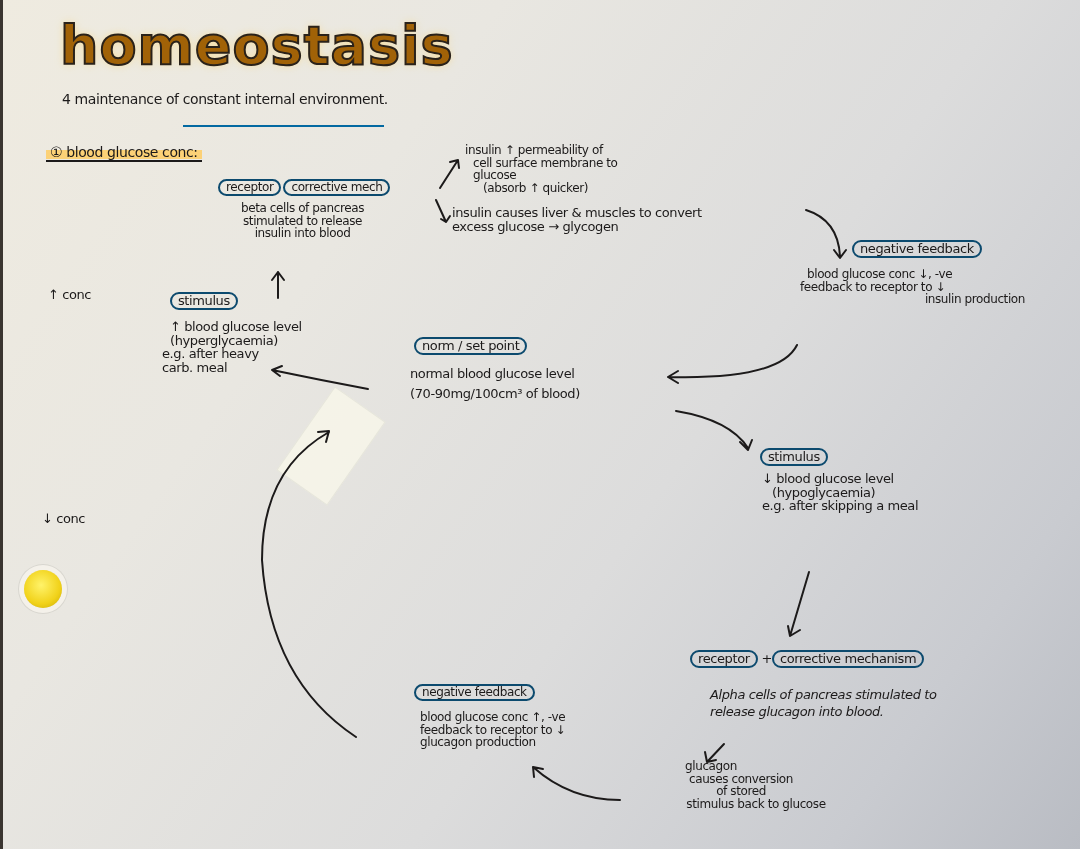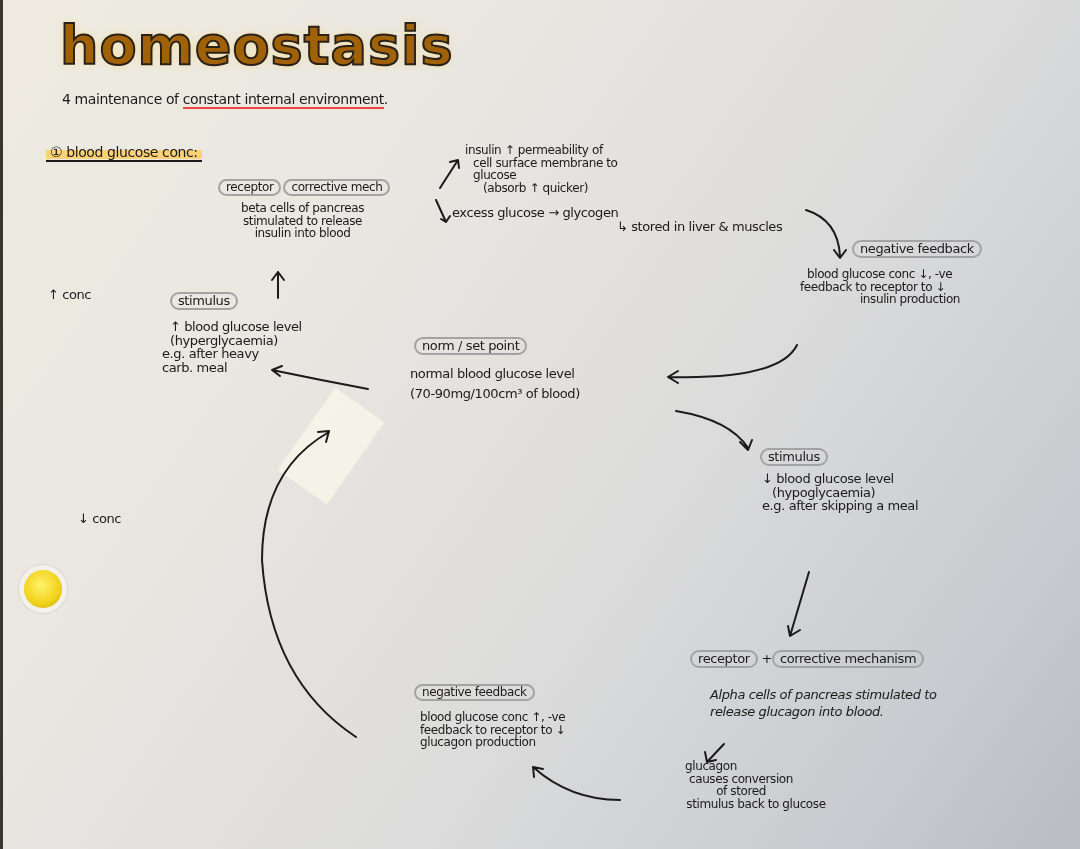--- a/index.html
+++ b/index.html
@@ -12,28 +12,28 @@
   .left-edge { position:absolute; left:0; top:0; width:3px; height:849px; background:#3a3530; }
   .note { position:absolute; font-family: "DejaVu Sans", sans-serif; color:#1c1a1a; line-height:1.05; letter-spacing:-0.4px; }
   .title {
     position:absolute; left:60px; top:14px;
     font-family: "DejaVu Sans", sans-serif; font-size:54px; font-weight:bold;
     color:#a16207; letter-spacing:1px;
     -webkit-text-stroke: 2px #2a221a;
     text-shadow: 0 0 8px rgba(255,214,110,0.6);
   }
   .subtitle { left:62px; top:92px; font-size:14px; }
-  .subtitle u { text-decoration:none; border-bottom:2px solid #ef4444; padding-bottom:0; }
+  .subtitle u { text-decoration:none; border-bottom:2px solid #0369a1; padding-bottom:18px; }
   .section {
     left:46px; top:145px; font-size:14px;
     background: linear-gradient(180deg, rgba(255,210,110,0) 35%, rgba(255,205,100,0.85) 35%, rgba(255,205,100,0.85) 95%, rgba(255,210,110,0) 95%);
     padding:0 4px; border-bottom:2px solid #1c1a1a;
   }
   .box {
-    display:inline-block; border:2px solid #a3a3a3; border-radius:9px; padding:0 6px; line-height:1.1;
+    display:inline-block; border:2px solid #0c4a6e; border-radius:9px; padding:0 6px; line-height:1.1;
   }
   .sm { font-size:12px; }
   .md { font-size:13px; }
   svg.arrows { position:absolute; left:0; top:0; width:1080px; height:849px; pointer-events:none; }
   .tape {
     position:absolute; left:300px; top:395px; width:60px; height:100px;
     background: rgba(250,248,235,0.75); transform: rotate(35deg);
     border:1px solid rgba(220,220,210,0.6);
   }
   .hole {
@@ -50,49 +50,49 @@
 <div class="title">homeostasis</div>
 
 <div class="note subtitle">
   <span>4 maintenance of</span>
   <u>constant internal environment</u><span>.</span>
 </div>
 
 <div class="note section">① blood glucose conc:</div>
 
 <div class="note md" style="left:48px;top:288px;">↑ conc</div>
-<div class="note md" style="left:42px;top:512px;margin-left:36px;">↓ conc</div>
+<div class="note md" style="left:42px;top:512px;">↓ conc</div>
 
 <div class="note sm" style="left:218px;top:179px;">
   <span class="box">receptor</span><span class="box" style="margin-left:2px;">corrective mech</span>
 </div>
 <div class="note sm" style="left:215px;top:202px;text-align:center;width:175px;">
   <div>beta cells of pancreas</div>
   <div>stimulated to release</div>
   <div>insulin into blood</div>
 </div>
 
 <div class="note sm" style="left:465px;top:144px;">
   <div>insulin ↑ permeability of</div>
   <div style="padding-left:8px">cell surface membrane to</div>
   <div style="padding-left:8px">glucose</div>
   <div style="padding-left:18px">(absorb ↑ quicker)</div>
 </div>
 <div class="note md" style="left:452px;top:206px;">
+  <div>insulin causes liver &amp; muscles to convert</div>
   <div>excess glucose → glycogen</div>
-  <div style="padding-left:165px">↳ stored in liver &amp; muscles</div>
 </div>
 
 <div class="note md" style="left:852px;top:240px;">
   <span class="box">negative feedback</span>
 </div>
 <div class="note sm" style="left:795px;top:268px;text-align:right;width:230px;">
   <div style="text-align:left;padding-left:12px">blood glucose conc ↓, -ve</div>
   <div style="text-align:left;padding-left:5px">feedback to receptor to ↓</div>
-  <div style="text-align:center">insulin production</div>
+  <div style="text-align:right">insulin production</div>
 </div>
 
 <div class="note md" style="left:170px;top:292px;">
   <span class="box">stimulus</span>
 </div>
 <div class="note md" style="left:170px;top:320px;">
   <div>↑ blood glucose level</div>
   <div>(hyperglycaemia)</div>
   <div style="margin-left:-8px">e.g. after heavy</div>
   <div style="margin-left:-8px">carb. meal</div>

